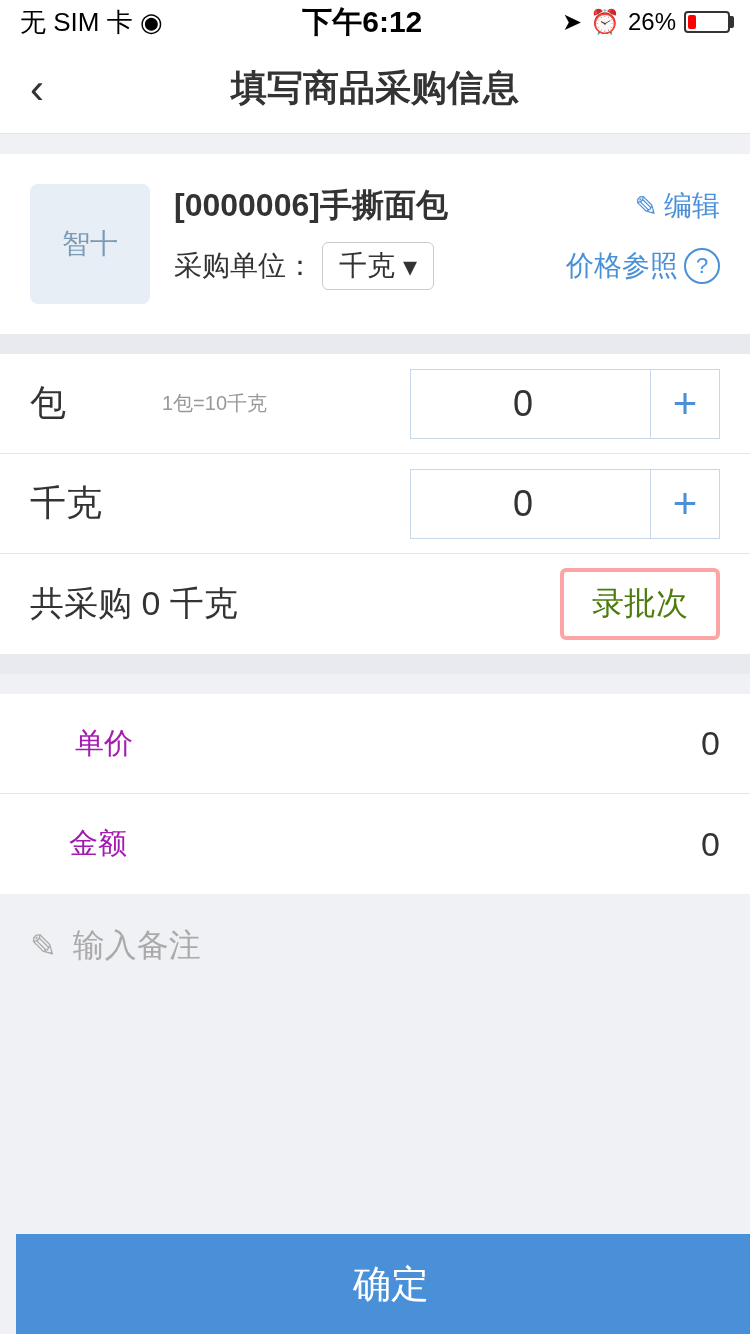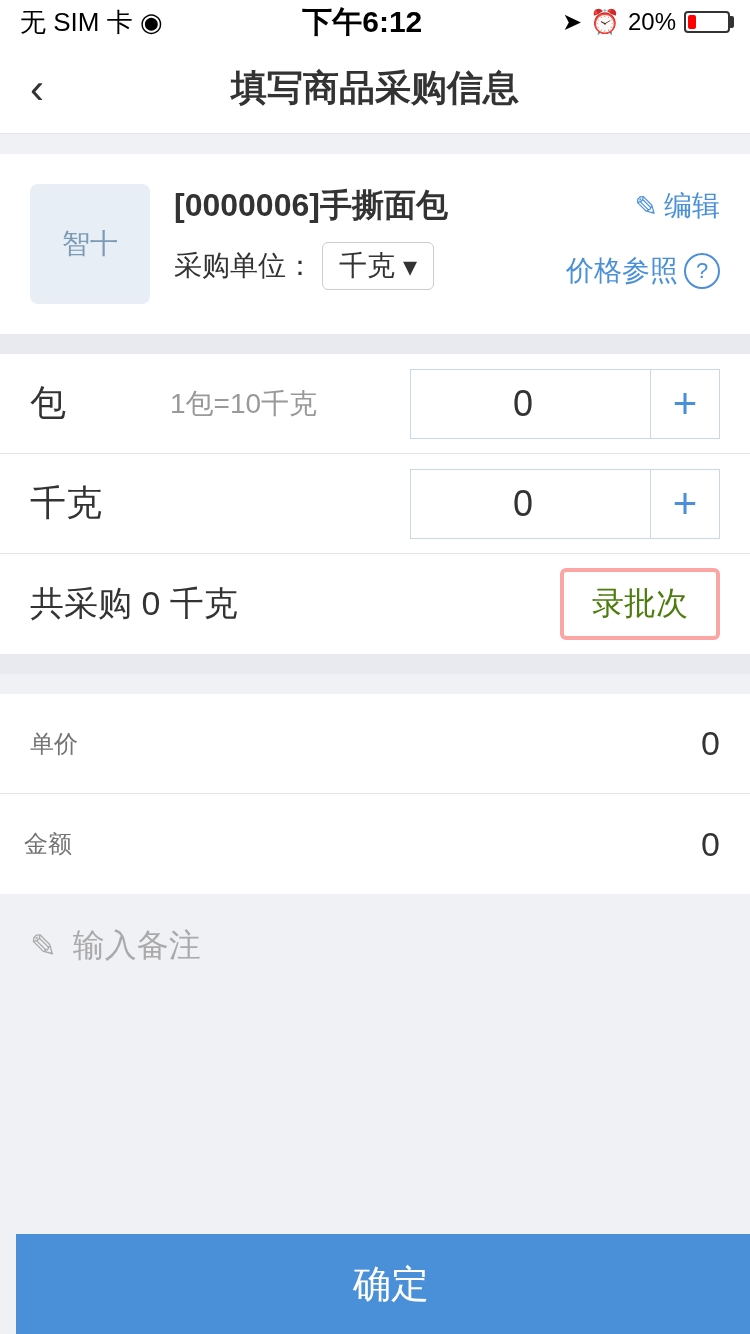--- a/index.html
+++ b/index.html
@@ -92,21 +92,21 @@
     }
     .edit-link {
       font-size: 28px;
       color: #4a90d9;
       display: flex;
       align-items: center;
       gap: 6px;
     }
     .unit-row {
       display: flex;
-      align-items: flex-end;
+      align-items: center;
       justify-content: space-between;
     }
     .unit-label { font-size: 28px; color: #333; }
     .unit-select {
       border: 1px solid #ccc;
       border-radius: 6px;
       padding: 4px 16px;
       font-size: 28px;
       color: #333;
       background: #fff;
@@ -136,23 +136,23 @@
       padding: 0 30px;
       height: 100px;
       border-bottom: 1px solid #e5e5e5;
     }
     .input-row-label {
       font-size: 36px;
       color: #333;
       min-width: 120px;
     }
     .input-row-sublabel {
-      font-size: 28px;
+      font-size: 20px;
       color: #999;
-      margin-left: 20px;
+      margin-left: 12px;
     }
     .input-row-right {
       flex: 1;
       display: flex;
       align-items: center;
       justify-content: flex-end;
       gap: 0;
     }
     .number-input {
       width: 240px;
@@ -205,21 +205,21 @@
     .price-section { background: #fff; margin-top: 20px; }
     .price-row {
       display: flex;
       align-items: center;
       justify-content: space-between;
       padding: 0 30px;
       height: 100px;
       border-bottom: 1px solid #e5e5e5;
     }
     .price-row:last-child { border-bottom: none; padding-left: 24px; }
-    .price-label { font-size: 24px; color: #737373; }
+    .price-label { font-size: 29px; color: #a21caf; margin-left: 45px; }
     .price-value { font-size: 34px; color: #333; }
 
     
     .note-section {
       background: #f0f1f5;
       padding: 30px;
       display: flex;
       align-items: center;
       gap: 16px;
       margin-top: 0;
@@ -266,21 +266,21 @@
 <div class="page-wrapper">
 
   <div class="status-bar">
     <div class="status-left">
       <span>无 SIM 卡 ◉</span>
     </div>
     <div class="status-center">下午6:12</div>
     <div class="status-right">
       <span>➤</span>
       <span>⏰</span>
-      <span>20%</span>
+      <span>26%</span>
       <div class="battery-icon">
         <div class="battery-fill"></div>
       </div>
     </div>
   </div>
 
   <div class="nav-bar">
     <div class="nav-back">‹</div>
     <div class="nav-title">填写商品采购信息</div>
   </div>

